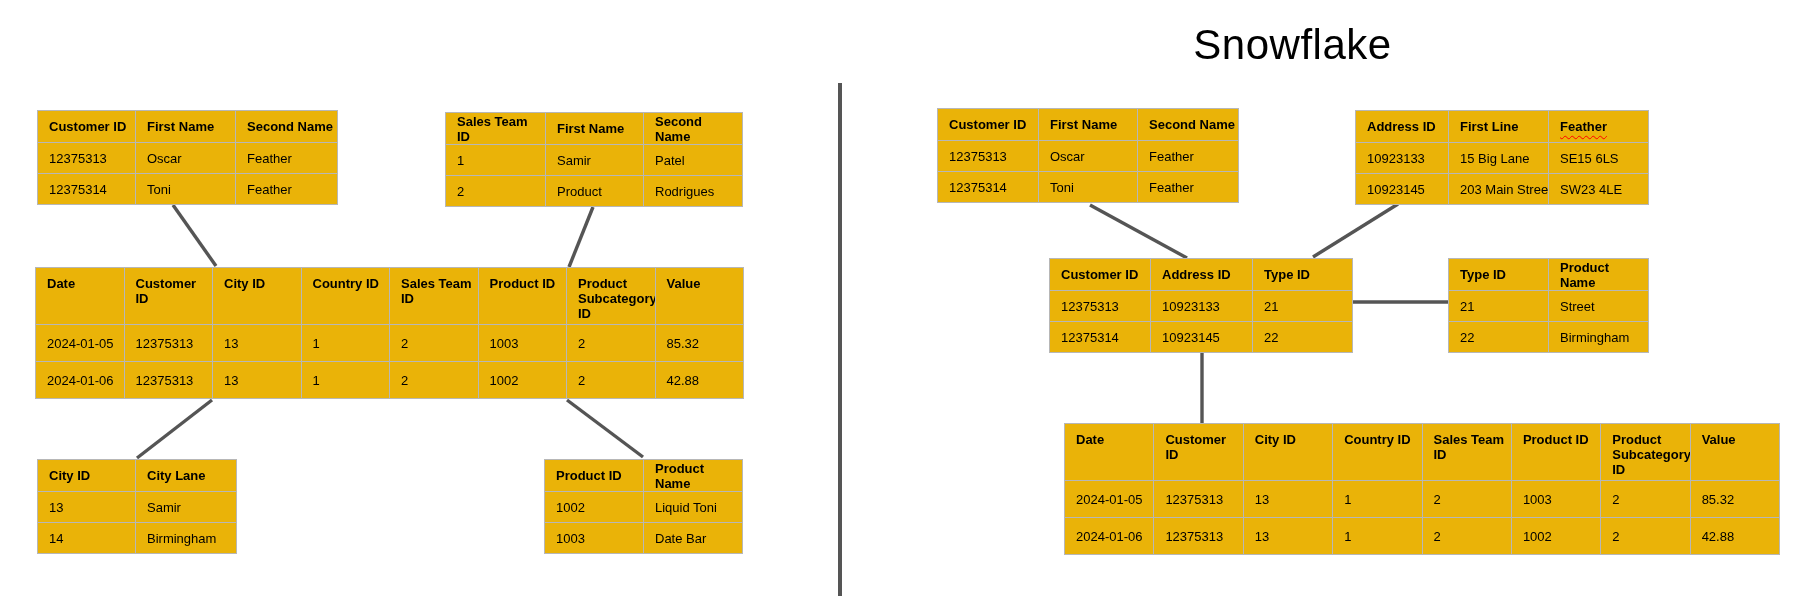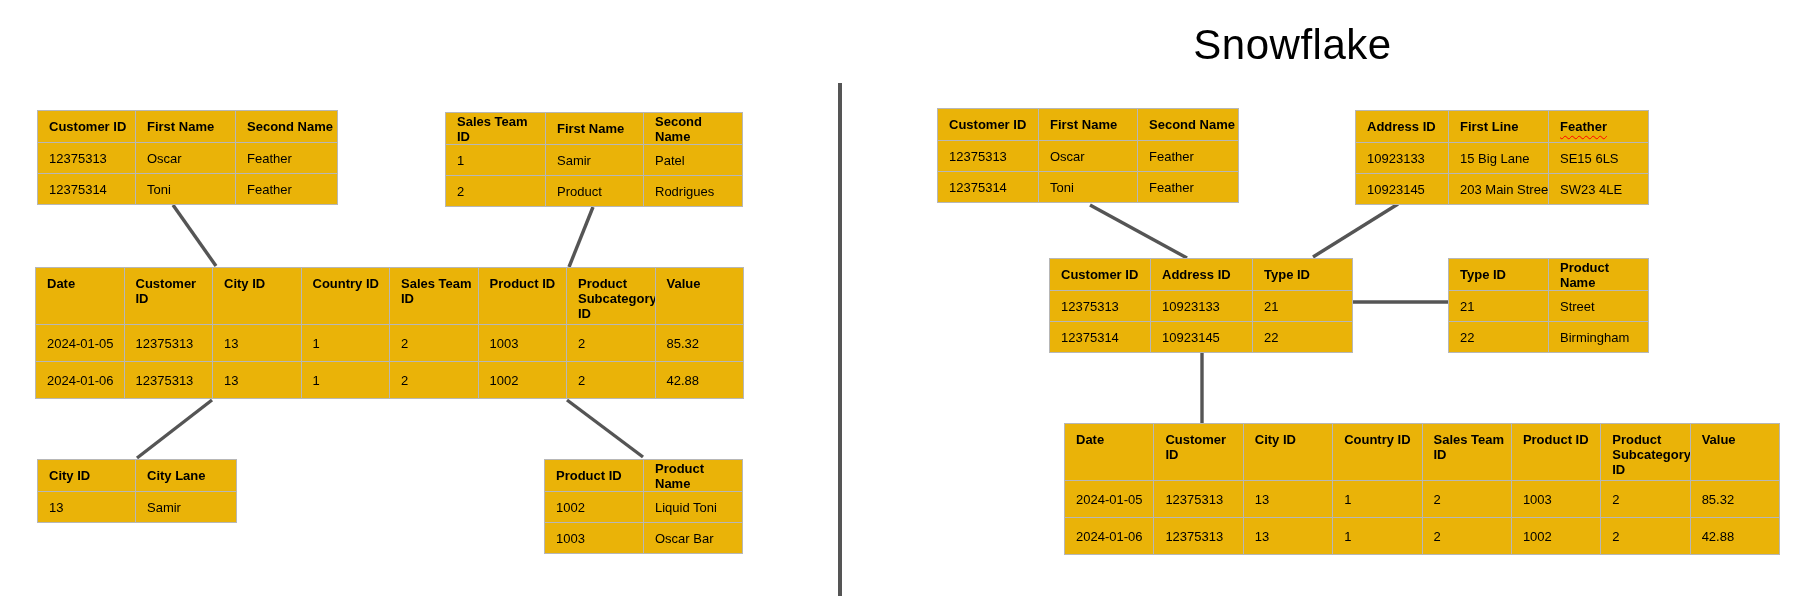--- a/index.html
+++ b/index.html
@@ -154,20 +154,24 @@
         <tr>
           <th>City ID</th>
           <th>City Lane</th>
         </tr>
       </thead>
       <tbody>
         <tr>
           <td>13</td>
           <td>Samir</td>
         </tr>
+        <tr>
+          <td>14</td>
+          <td>Birmingham</td>
+        </tr>
       </tbody>
     </table>
 
   <table class="dtable small" style="left:544px;top:459px;width:198px;">
     <colgroup>
         <col style="width:99px">
         <col style="width:99px">
       </colgroup>
   <thead>
         <tr>
@@ -175,21 +179,21 @@
           <th>Product Name</th>
         </tr>
       </thead>
       <tbody>
         <tr>
           <td>1002</td>
           <td>Liquid Toni</td>
         </tr>
         <tr>
           <td>1003</td>
-          <td>Oscar Bar</td>
+          <td>Date Bar</td>
         </tr>
       </tbody>
     </table>
 
   <table class="dtable small" style="left:937px;top:108px;width:301px;">
     <colgroup>
         <col style="width:101px">
         <col style="width:99px">
         <col style="width:101px">
       </colgroup>

